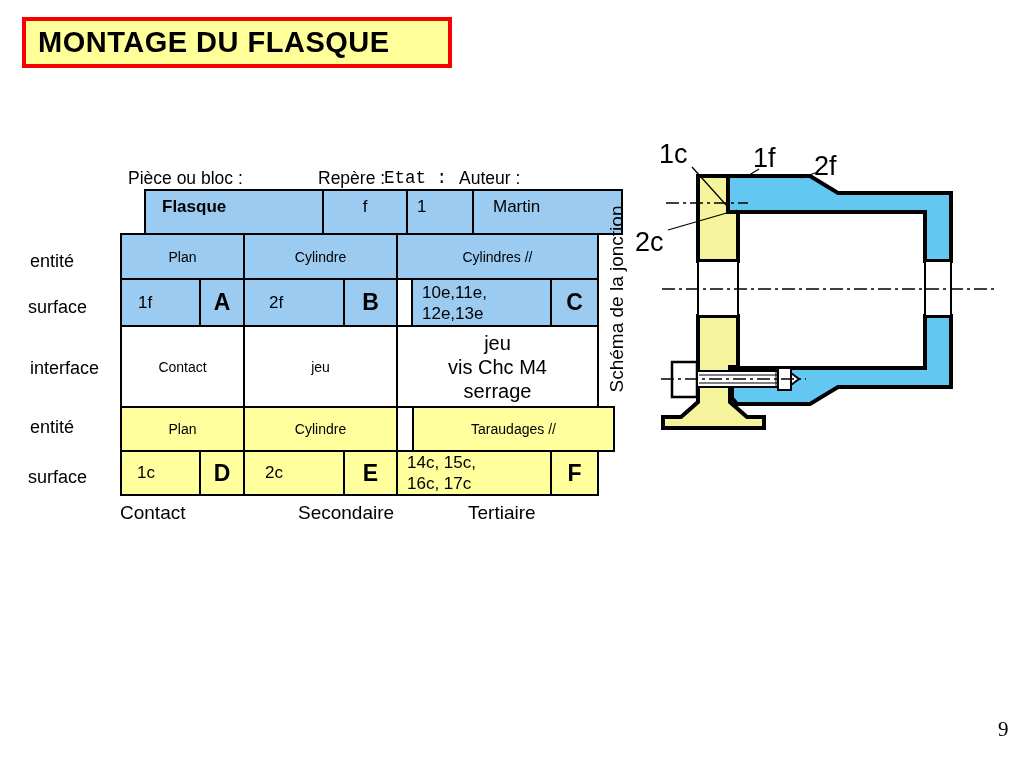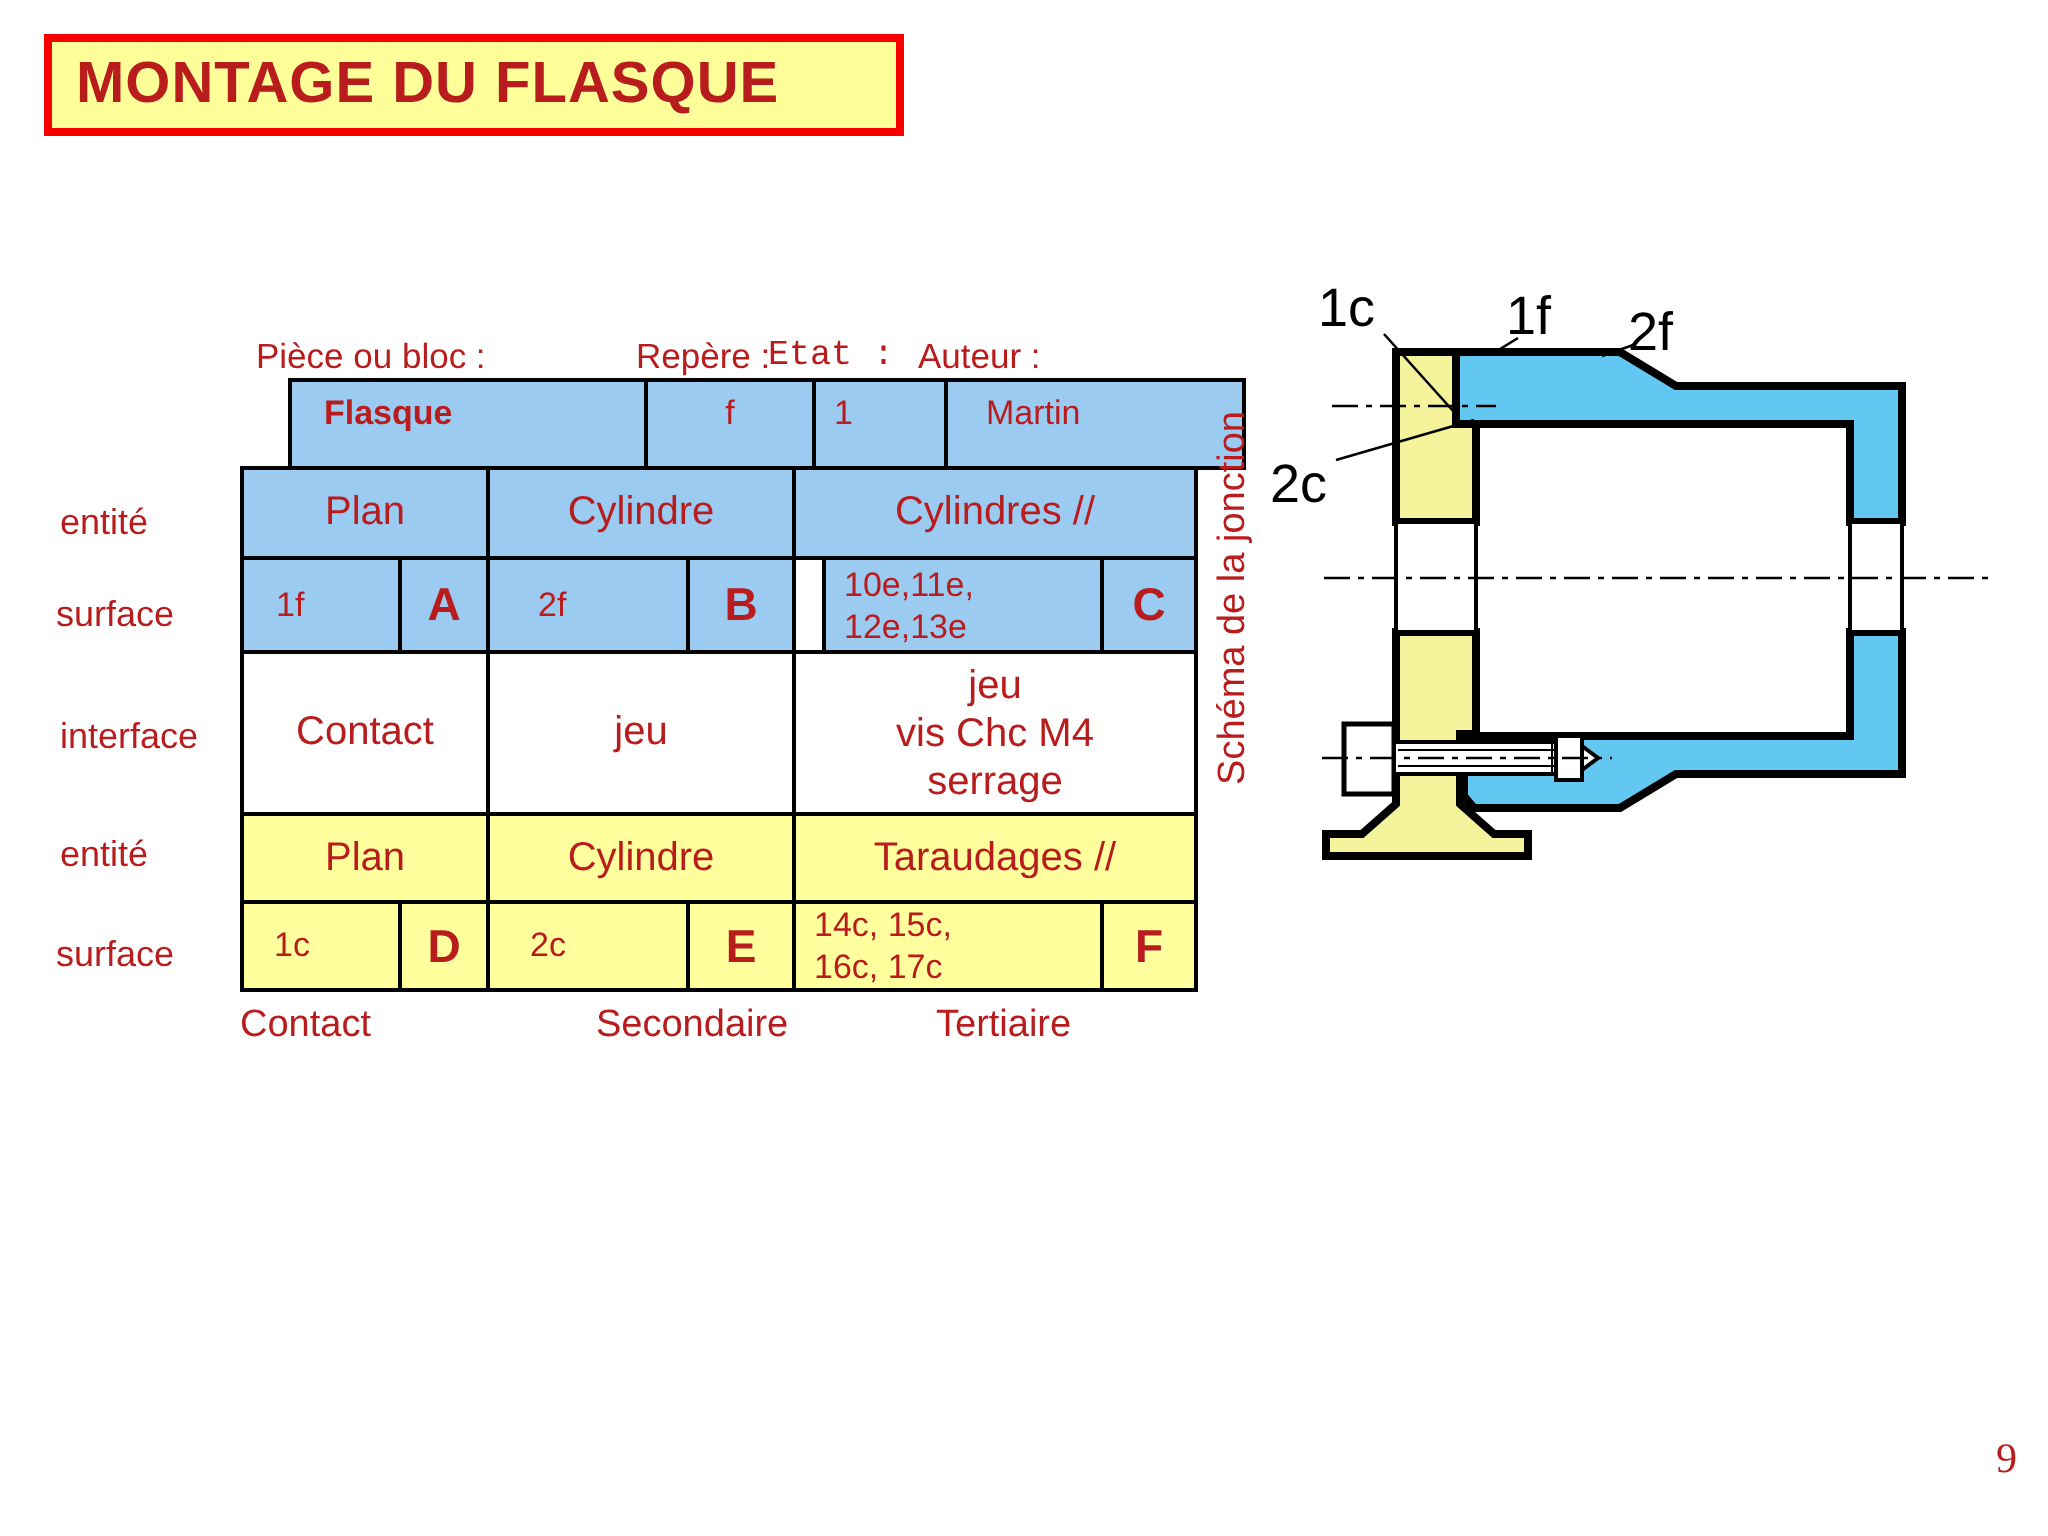--- a/index.html
+++ b/index.html
@@ -1,32 +1,32 @@
 <!DOCTYPE html>
 <html><head>
 <meta charset="utf-8">
 <style>
   html,body{margin:0;padding:0;background:#fff;}
   #slide{position:relative;width:1024px;height:768px;background:#ffffff;overflow:hidden;
-         font-family:"Liberation Sans",sans-serif;color:#b91c1c;}
+         font-family:"Liberation Sans",sans-serif;color:#000000;}
 
   
   #title-box{position:absolute;left:22px;top:17px;width:430px;height:51px;box-sizing:border-box;
              background:#FFFF99;border:4px solid #F60000;display:flex;align-items:center;}
   #title-box .t{font-size:29px;font-weight:bold;letter-spacing:.5px;padding-left:12px;white-space:nowrap;}
 
   
   .cell{position:absolute;box-sizing:border-box;border:2px solid #000;display:flex;align-items:center;}
   .blue{background:#9CCBF2;}
   .yellow{background:#FFFF9E;}
   .white{background:#ffffff;}
   .c-center{justify-content:center;text-align:center;}
   .c-left{justify-content:flex-start;}
   .f17{font-size:17px;}
-  .f21{font-size:20px;}
+  .f21{font-size:14px;}
   .f20{font-size:20px;}
   .letter{font-size:23px;font-weight:bold;}
   .pre{white-space:pre-line;line-height:21px;}
   .pre24{white-space:pre-line;line-height:24px;text-align:center;}
   .toppad{align-items:flex-start;padding-top:6px;margin-left:24px;}
   .bold{font-weight:bold;}
 
   .flabel{position:absolute;font-size:17.5px;white-space:nowrap;}
   .sidelabel{position:absolute;font-size:18px;white-space:nowrap;}
   .botlabel{position:absolute;font-size:19px;white-space:nowrap;}
@@ -70,21 +70,21 @@
   <div class="cell blue letter c-center" style="left:550px;top:278px;width:49px;height:49px;">C</div>
 
   <div class="cell white f21 c-center" style="left:120px;top:325px;width:125px;height:83px;">Contact</div>
   <div class="cell white f21 c-center" style="left:243px;top:325px;width:155px;height:83px;">jeu</div>
   <div class="cell white f20 pre24 c-center" style="left:396px;top:325px;width:203px;height:83px;">jeu
 vis Chc M4
 serrage</div>
 
   <div class="cell yellow f21 c-center" style="left:120px;top:406px;width:125px;height:46px;">Plan</div>
   <div class="cell yellow f21 c-center" style="left:243px;top:406px;width:155px;height:46px;">Cylindre</div>
-  <div class="cell yellow f21 c-center" style="left:396px;top:406px;width:203px;height:46px;">Taraudages //</div>
+  <div class="cell yellow f21 c-center" style="left:412px;top:406px;width:203px;height:46px;">Taraudages //</div>
 
   <div class="cell yellow f17 c-left" style="left:120px;top:450px;width:81px;height:46px;padding-left:15px;">1c</div>
   <div class="cell yellow letter c-center" style="left:199px;top:450px;width:46px;height:46px;">D</div>
   <div class="cell yellow f17 c-left" style="left:243px;top:450px;width:102px;height:46px;padding-left:20px;">2c</div>
   <div class="cell yellow letter c-center" style="left:343px;top:450px;width:55px;height:46px;">E</div>
   <div class="cell yellow f17 pre c-left" style="left:396px;top:450px;width:156px;height:46px;padding-left:9px;">14c, 15c,
 16c, 17c</div>
   <div class="cell yellow letter c-center" style="left:550px;top:450px;width:49px;height:46px;">F</div>
 
   <div class="sidelabel" style="left:30px;top:251px;">entité</div>

